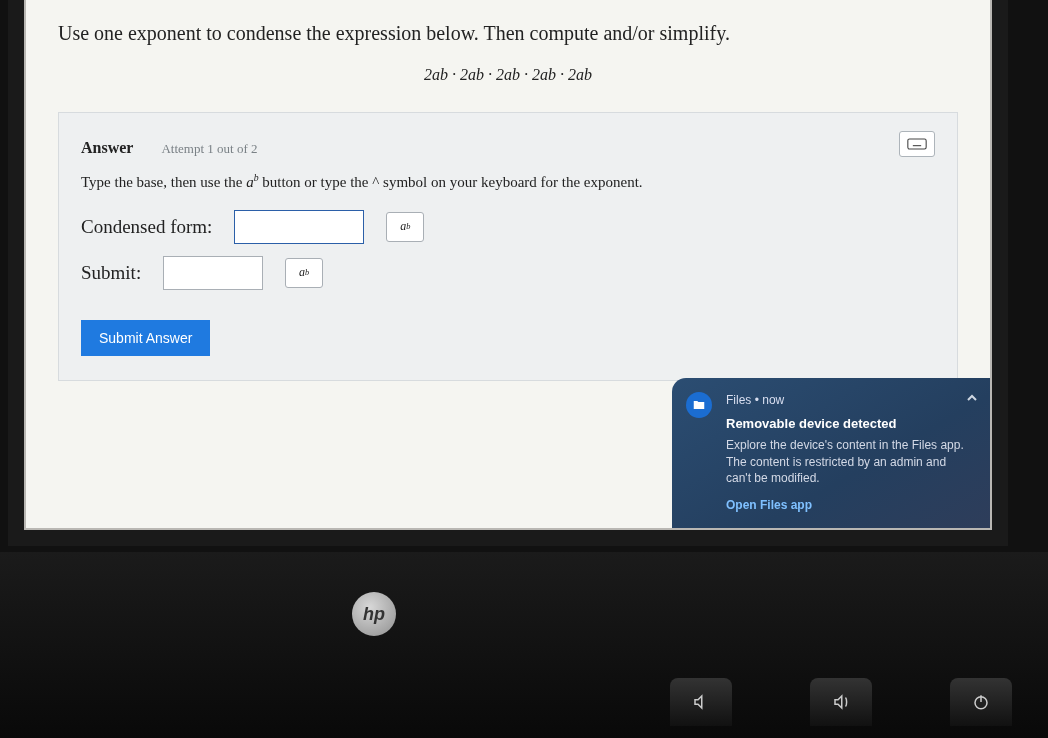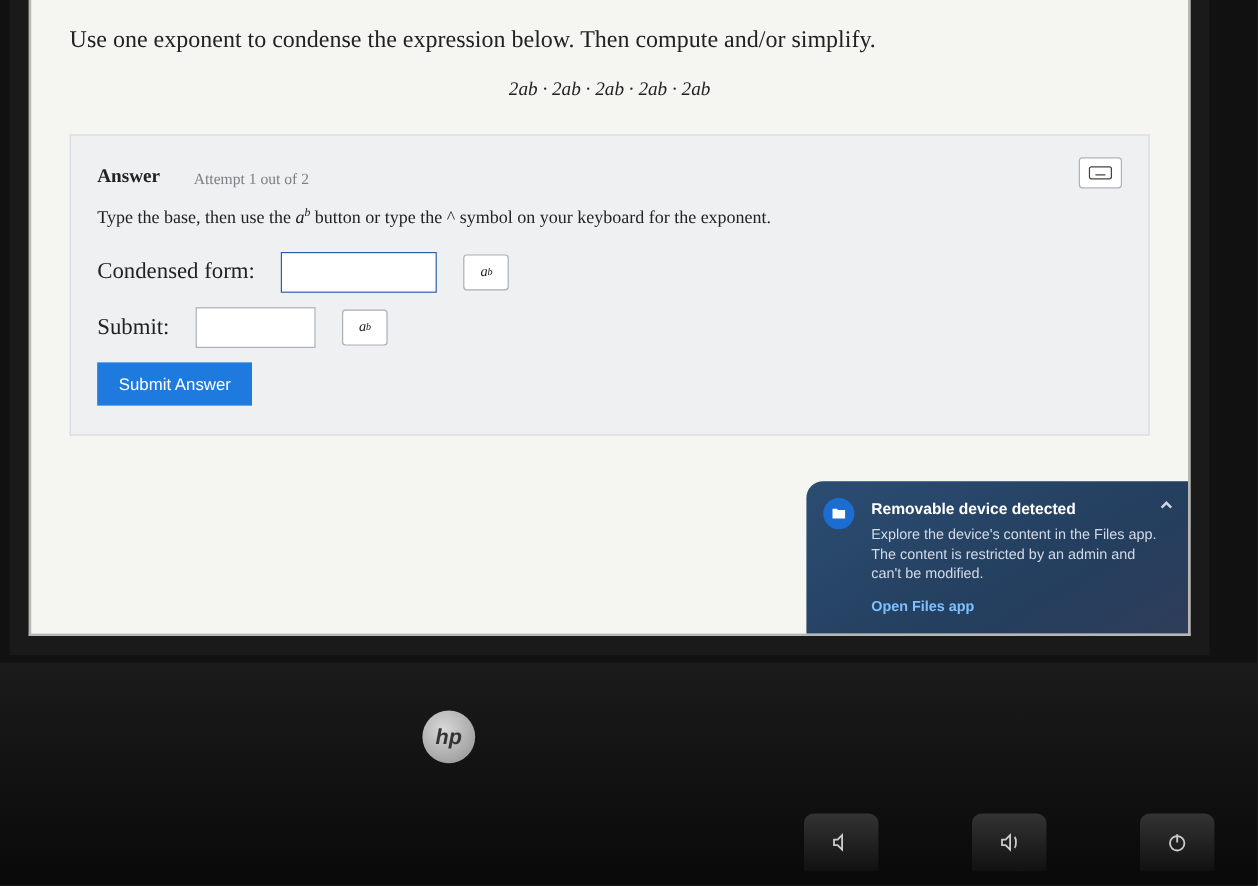--- a/index.html
+++ b/index.html
@@ -18,21 +18,21 @@
   .kbd-btn svg{width:20px;height:14px;stroke:#444;fill:none;stroke-width:1.3}
   .hint{font-size:15px;line-height:1.5;margin:2px 0 16px;max-width:780px}
   .hint .ab{font-style:italic}
   .hint .ab sup{font-size:.65em}
   .row{display:flex;align-items:center;gap:22px;margin:12px 0}
   .row label{font-size:19px}
   .math-input{height:34px;border:1px solid #2b5fa8;background:#fff;padding:2px 6px;font-family:inherit;font-size:16px;box-sizing:border-box}
   .math-input.plain{border-color:#a9afb5}
   .exp-btn{height:28px;min-width:28px;border:1px solid #a9afb5;border-radius:3px;background:#fff;font-style:italic;font-size:12px;display:flex;align-items:center;justify-content:center;cursor:pointer;padding:0 4px}
   .exp-btn sup{font-size:.7em}
-  .submit{background:#1f7ae0;color:#fff;border:none;padding:10px 18px;font-size:14px;font-family:Arial,sans-serif;cursor:pointer}
+  .submit{margin-top:18px;background:#1f7ae0;color:#fff;border:none;padding:10px 18px;font-size:14px;font-family:Arial,sans-serif;cursor:pointer}
   
   .toast{position:absolute;right:0;bottom:0;width:318px;background:linear-gradient(150deg,#2b4d72 0%,#243f5f 60%,#2e3d5a 100%);color:#e9eef4;border-radius:14px 0 0 0;padding:14px 16px 14px 54px;font-family:"Segoe UI",Arial,sans-serif;font-size:12px;line-height:1.4;box-sizing:border-box}
   .toast .icon{position:absolute;left:14px;top:14px;width:26px;height:26px;border-radius:50%;background:#1b6dd1;display:flex;align-items:center;justify-content:center}
   .toast .icon svg{width:14px;height:14px;fill:#fff}
   .toast .caret{position:absolute;right:12px;top:14px;color:#cfd7e2;cursor:pointer}
   .toast .app{font-size:12px;color:#d8def0;margin-bottom:6px}
   .toast .title{font-size:13px;font-weight:600;color:#fff;margin-bottom:4px}
   .toast .body{color:#d3d9e6}
   .toast .action{color:#7fc0ff;margin-top:10px;cursor:pointer;font-weight:600}
   
@@ -100,20 +100,21 @@
       <div class="icon">
         <svg viewBox="0 0 24 24">
             <path d="M3 5h6l2 2h10v12H3z"></path>
           </svg>
       </div>
       <div class="caret">
         <svg width="12" height="12" viewBox="0 0 12 12" fill="none" stroke="#cfd7e2" stroke-width="2">
             <polyline points="2,8 6,4 10,8"></polyline>
           </svg>
       </div>
+      <div class="app">Files • now</div>
       <div class="title">Removable device detected</div>
       <div class="body">Explore the device's content in the Files app. The content is restricted by an admin and can't be modified.</div>
       <div class="action">Open Files app</div>
     </div>
 
   </div>
 
   <div id="bezel"></div>
   <div id="hplogo">hp</div>
 

